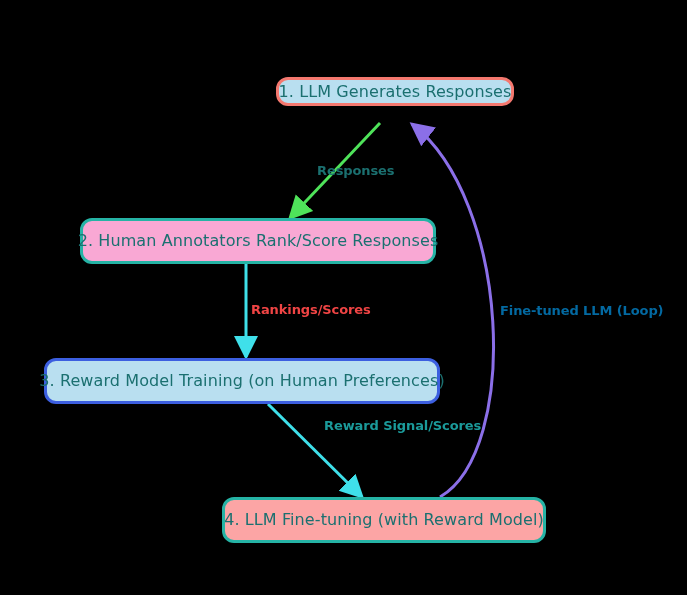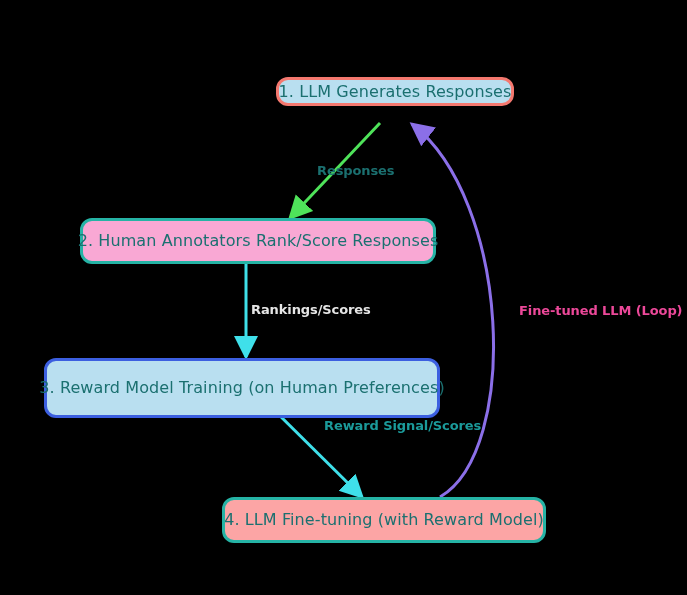--- a/index.html
+++ b/index.html
@@ -75,24 +75,24 @@
 </svg>
 
 <div class="node" id="node-n1" style="left: 276px; top: 77px; width: 238px; height: 29px; border-color: rgb(244, 120, 111); background: rgb(185, 223, 240);">
   <span class="node-label" style="color: rgb(27, 112, 112);">1. LLM Generates Responses</span>
 </div>
 
 <div class="node" id="node-n2" style="left: 80px; top: 218px; width: 356px; height: 46px; border-color: rgb(37, 179, 165); background: #f9a8d4;">
   <span class="node-label" style="color: rgb(27, 112, 112);">2. Human Annotators Rank/Score Responses</span>
 </div>
 
-<div class="node" id="node-n3" style="left: 44px; top: 358px; width: 396px; height: 60px; border-color: rgb(60, 95, 224); background: rgb(185, 223, 240);">
+<div class="node" id="node-n3" style="left: 44px; top: 358px; width: 396px; height: 46px; border-color: rgb(60, 95, 224); background: rgb(185, 223, 240);">
   <span class="node-label" style="color: rgb(27, 112, 112);">3. Reward Model Training (on Human Preferences)</span>
 </div>
 
 <div class="node" id="node-n4" style="left: 222px; top: 497px; width: 324px; height: 46px; border-color: rgb(37, 179, 165); background: #fca5a5;">
   <span class="node-label" style="color: rgb(27, 112, 112);">4. LLM Fine-tuning (with Reward Model)</span>
 </div>
 
 <div class="edge-label" id="lbl-e1" style="left: 317px; top: 164px; color: rgb(27, 112, 112);">Responses</div>
-<div class="edge-label" id="lbl-e2" style="left: 251px; top: 303px; color: #e5e5e5;">Rankings/Scores</div>
+<div class="edge-label" id="lbl-e2" style="left: 251px; top: 303px; color: #ef4444;">Rankings/Scores</div>
 <div class="edge-label" id="lbl-e3" style="left: 324px; top: 419px; color: rgb(27, 154, 154);">Reward Signal/Scores</div>
-<div class="edge-label" id="lbl-e4" style="left: 519px; top: 304px; color: #ec4899;">Fine-tuned LLM (Loop)</div>
+<div class="edge-label" id="lbl-e4" style="left: 500px; top: 304px; color: #0369a1;">Fine-tuned LLM (Loop)</div>
 
 </body></html>

